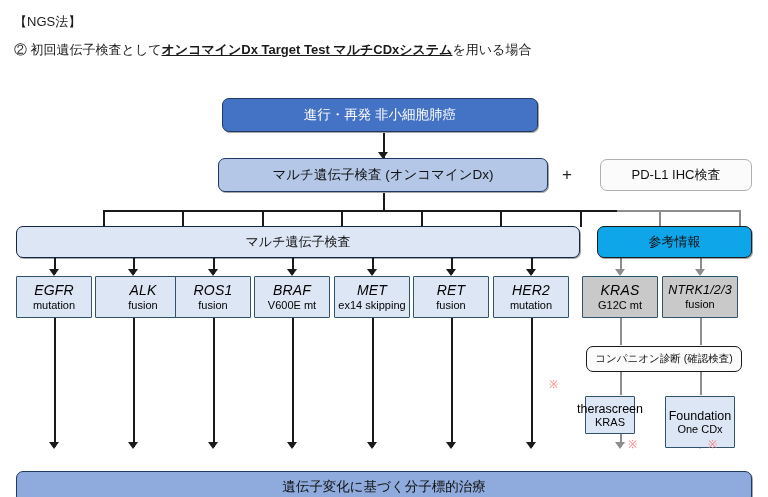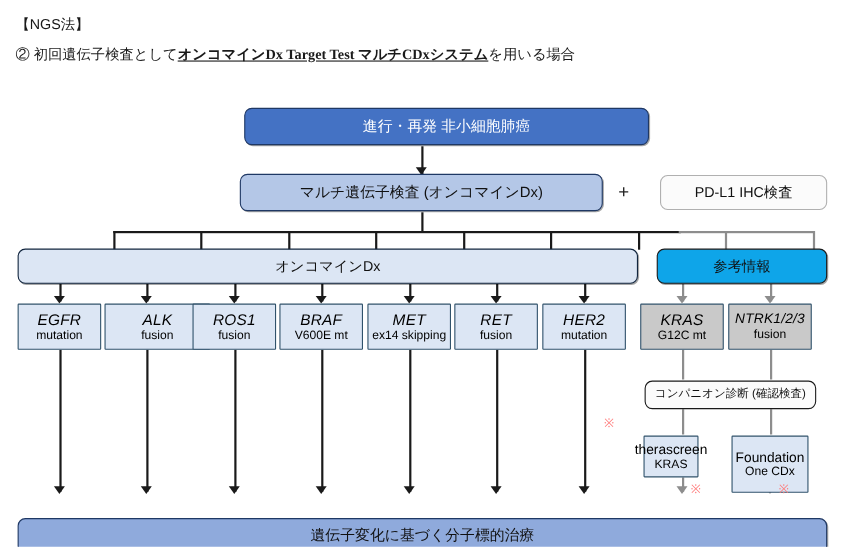--- a/index.html
+++ b/index.html
@@ -21,21 +21,20 @@
     position: absolute;
     white-space: nowrap;
     font-size: 13px;
     color: #1a1a1a;
   }
   #hdr-ngs { left: 14px; top: 13px; }
   #hdr-line2 { left: 14px; top: 41px; }
   #hdr-line2 .strong {
     font-weight: bold;
     text-decoration: underline;
-    font-family: Liberation Serif, serif;
   }
 
   
   .node {
     position: absolute;
     box-sizing: border-box;
     display: flex;
     flex-direction: column;
     align-items: center;
     justify-content: center;
@@ -241,29 +240,29 @@
 <div class="ln vline gray" style="left:700px; top:318px; height:27px;"></div>
 
 <div class="ln vline gray" style="left:620px; top:372px; height:23px;"></div>
 <div class="ln vline gray" style="left:700px; top:372px; height:23px;"></div>
 
 <div class="ln vline gray" style="left:620px; top:434px; height:13px;"></div>
 <div class="arw gray" style="left:615px; top:442px;"></div>
 <div class="ln vline gray" style="left:700px; top:434px; height:13px;"></div>
 <div class="arw gray" style="left:695px; top:442px;"></div>
 
-<div class="node n-top" style="left:222px; top:98px; width:368px; height:34px;">進行・再発 非小細胞肺癌</div>
+<div class="node n-top" style="left:222px; top:98px; width:316px; height:34px;">進行・再発 非小細胞肺癌</div>
 
 <div class="node n-mid" style="left:218px; top:158px; width:330px; height:34px;">マルチ遺伝子検査 (オンコマインDx)</div>
 
 <div class="plus" style="left:562px; top:165px;">+</div>
 
 <div class="node n-white" style="left:600px; top:159px; width:152px; height:32px;">PD-L1 IHC検査</div>
 
-<div class="node n-pale" style="left:16px; top:226px; width:564px; height:32px;">オンコマインDx</div>
+<div class="node n-pale" style="left:16px; top:226px; width:564px; height:32px;">マルチ遺伝子検査</div>
 
 <div class="node n-gray" style="left:597px; top:226px; width:155px; height:32px;">参考情報</div>
 
 <div class="node n-gene" style="left:16px; top:276px; width:76px; height:42px;">
   <div class="gene-name">EGFR</div>
   <div class="gene-sub">mutation</div>
 </div>
 <div class="node n-gene" style="left:95px; top:276px; width:96px; height:42px;text-align:center;">
   <div class="gene-name">ALK</div>
   <div class="gene-sub">fusion</div>

